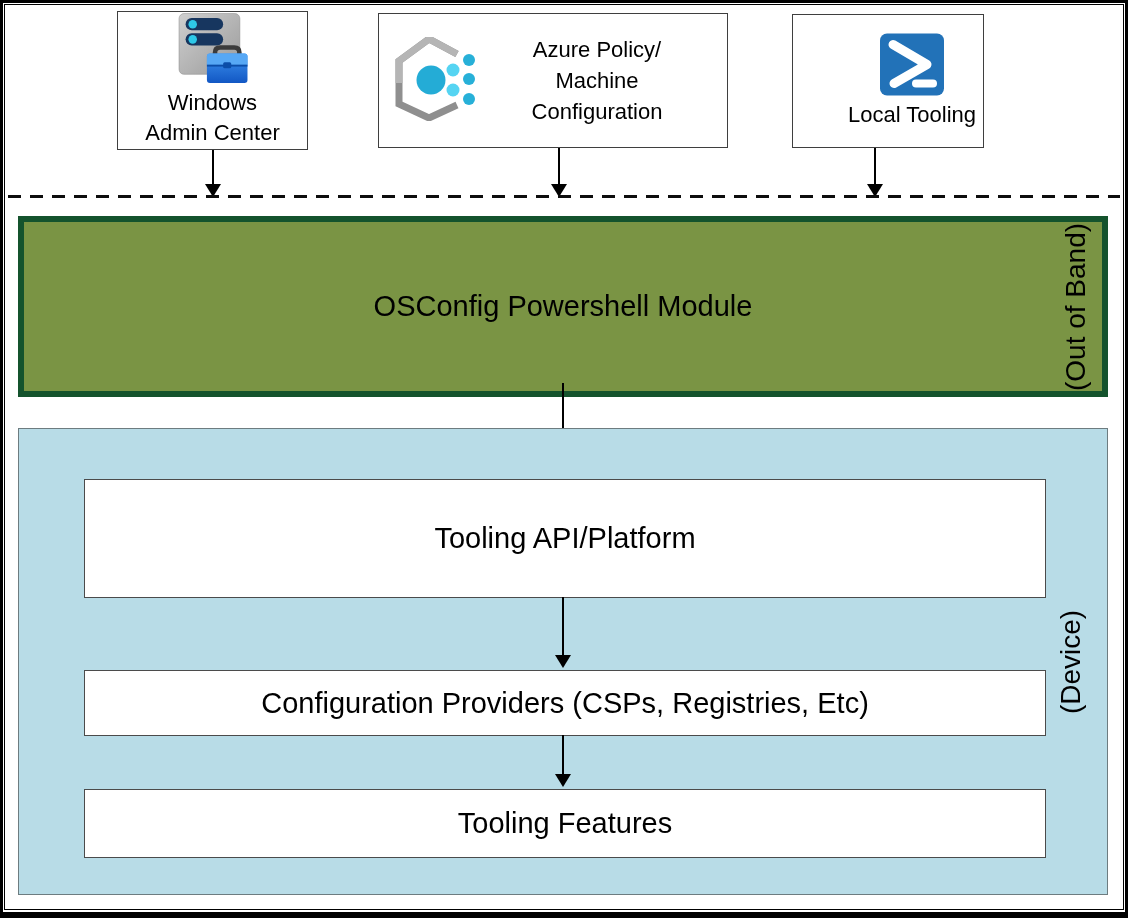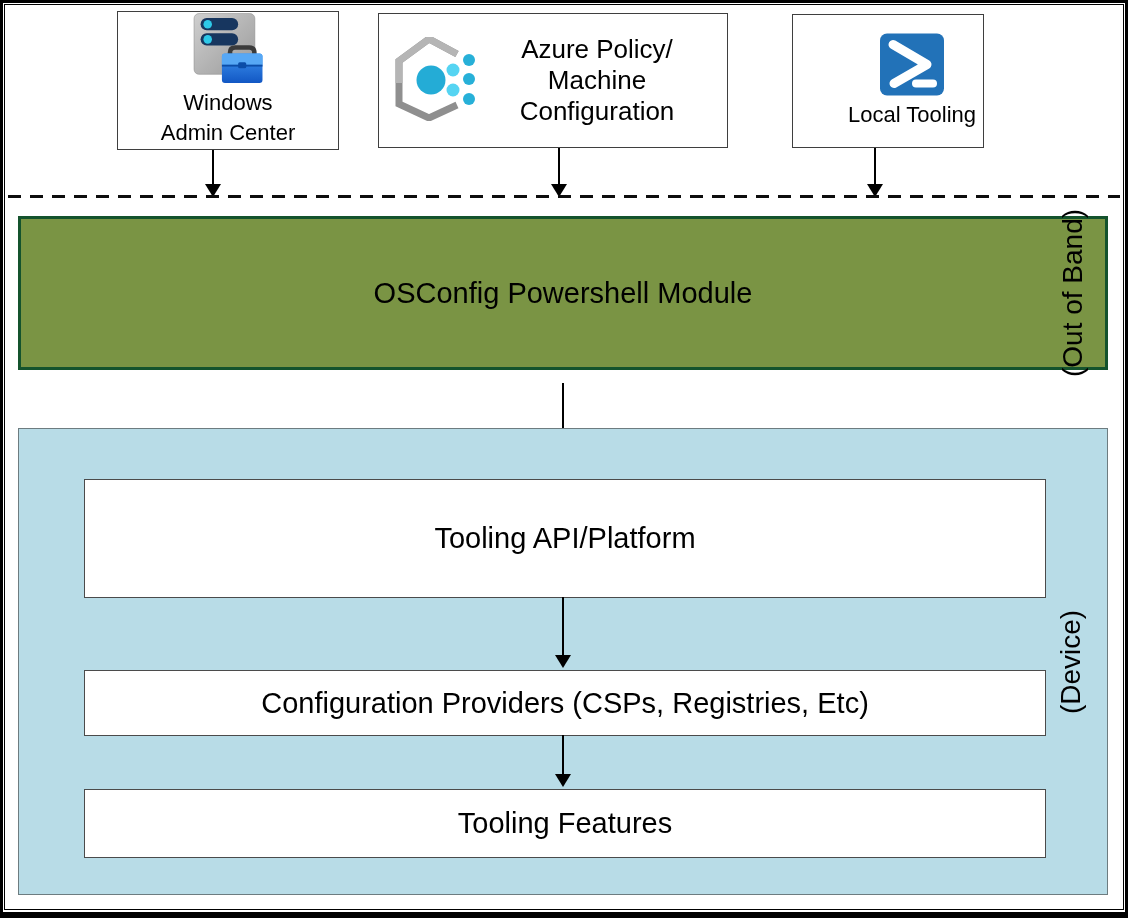--- a/index.html
+++ b/index.html
@@ -11,36 +11,36 @@
   .frame-inner { position:absolute; left:4px; right:4px; top:4px; bottom:8px; border:1px solid #000; pointer-events:none; z-index:50; }
 
   
   .tbox {
     position:absolute; background:#fff; border:1px solid #3f3f3f; box-sizing:border-box;
     display:flex; flex-direction:column; align-items:center; justify-content:center;
   }
   .tbox-label {
     font-size:22px; line-height:30px; text-align:center; white-space:pre-line; margin-top:4px;
   }
-  .box-wac   { left:117px; top:11px;  width:222px; height:139px; }
+  .box-wac   { left:117px; top:11px;  width:191px; height:139px; }
   .box-azure { left:378px; top:13px;  width:350px; height:135px; flex-direction:row; justify-content:flex-start; }
   .box-local { left:792px; top:14px;  width:192px; height:134px;padding-left:48px; }
-  .box-azure .azure-text { flex:1; text-align:center; font-size:26px; line-height:31px; white-space:pre-line; margin-top:0; padding-right:10px; }
+  .box-azure .azure-text { flex:1; text-align:center; font-size:22px; line-height:31px; white-space:pre-line; margin-top:0; padding-right:10px; }
   .box-azure .icon-wrap { margin-left:14px; }
 
   
   .boundary {
     position:absolute; left:8px; top:195px; width:1112px; height:3px;
     background:repeating-linear-gradient(to right, #0d0d0d 0 13px, transparent 13px 22px);
   }
 
   
   .green-band {
-    position:absolute; left:18px; top:216px; width:1090px; height:154px;
-    background:#7A9444; border:3px solid #14532d; box-sizing:border-box;
+    position:absolute; left:18px; top:216px; width:1090px; height:181px;
+    background:#7A9444; border:6px solid #14532d; box-sizing:border-box;
     display:flex; align-items:center; justify-content:center;
   }
   .band-label { font-size:29px; color:#000; }
 
   
   .device-band {
     position:absolute; left:18px; top:428px; width:1090px; height:467px;
     background:#B8DCE7; border:1px solid #6d7c80; box-sizing:border-box;
   }
   .side-label {

